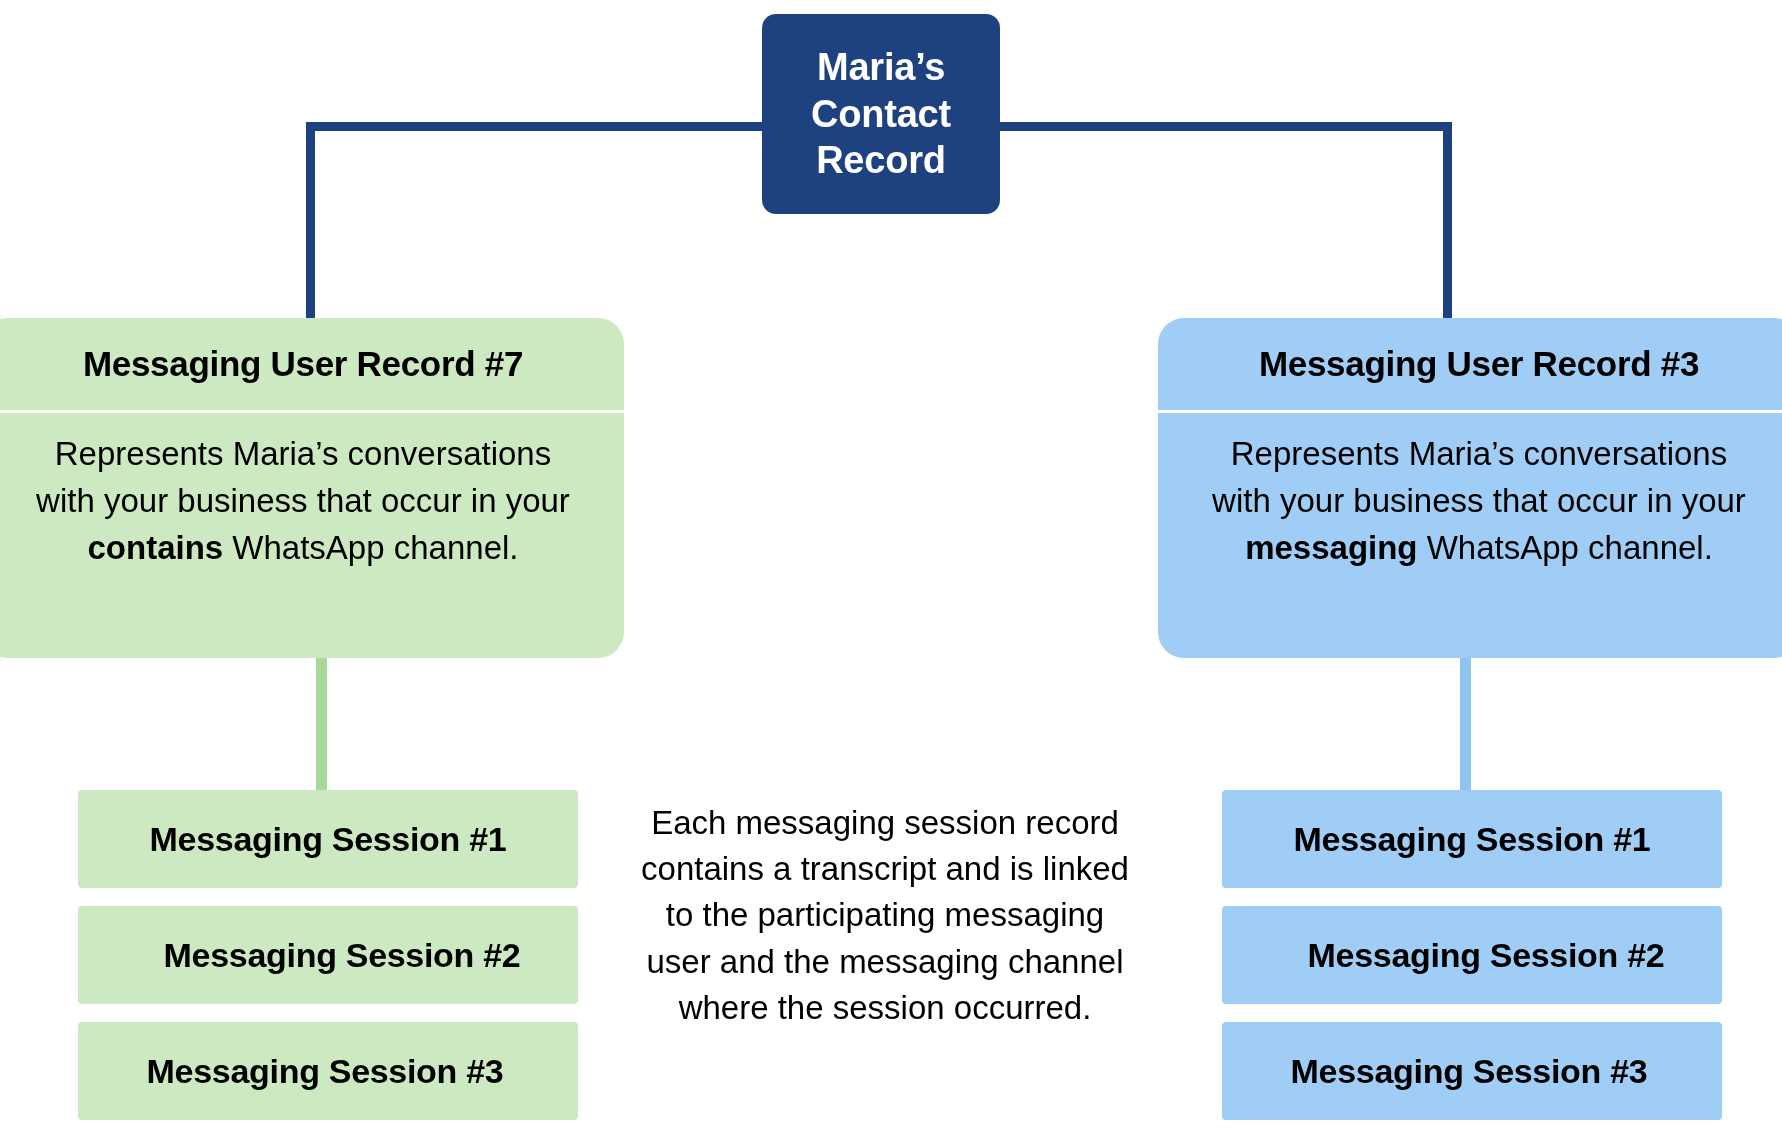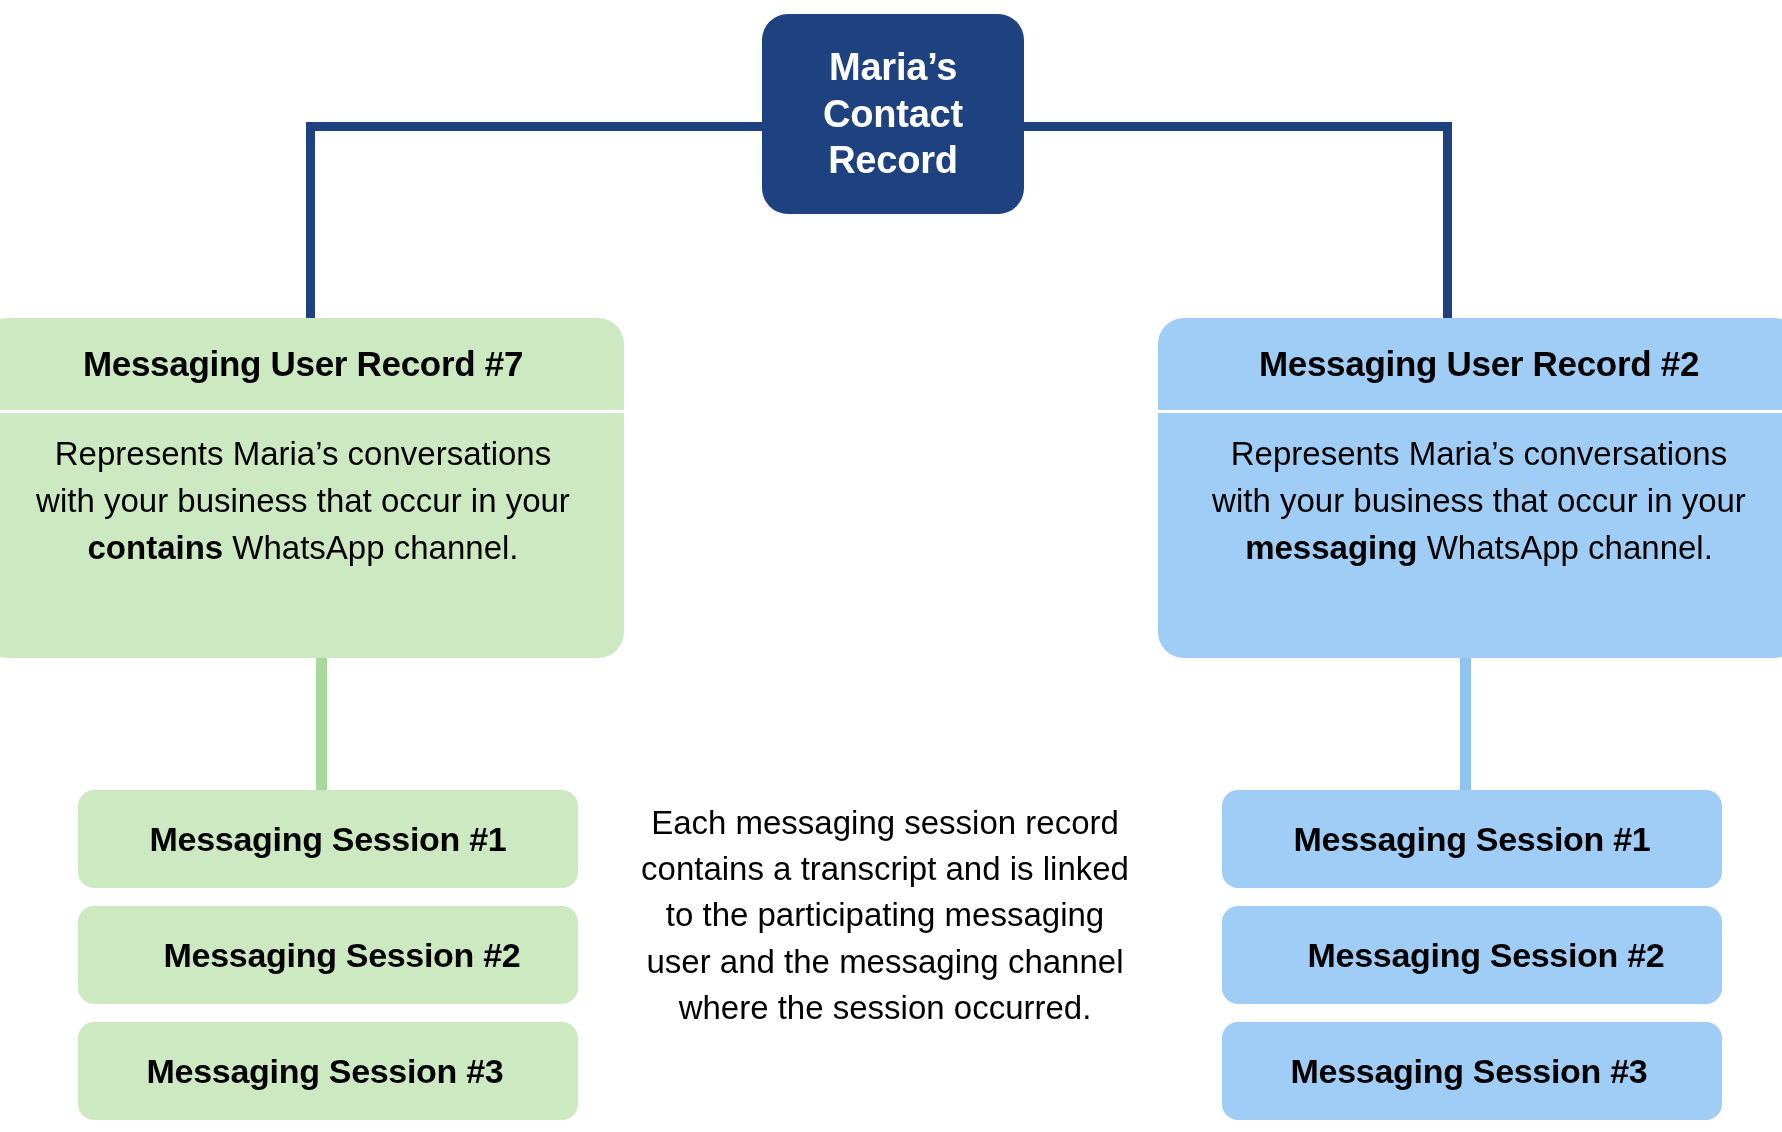--- a/index.html
+++ b/index.html
@@ -26,24 +26,24 @@
     background: #1e4280;
   }
   .conn-green { background: #a7d99a; }
   .conn-blue  { background: #8fc4ef; }
 
   
   #root-node {
     position: absolute;
     left: 762px;
     top: 14px;
-    width: 262px;
+    width: 238px;
     height: 200px;
     background: #1e4280;
-    border-radius: 26px;
+    border-radius: 14px;
     color: #ffffff;
     display: flex;
     align-items: center;
     justify-content: center;
     text-align: center;
     font-weight: bold;
     font-size: 38px;
     line-height: 1.22;
     letter-spacing: -0.2px;
     box-sizing: border-box;
@@ -86,21 +86,21 @@
     line-height: 1.42;
     box-sizing: border-box;
   }
   .record-body b { font-weight: bold; }
 
   
   .session-chip {
     position: absolute;
     width: 500px;
     height: 98px;
-    border-radius: 16px;
+    border-radius: 4px;
     display: flex;
     align-items: center;
     justify-content: center;
     font-weight: bold;
     font-size: 34px;
     letter-spacing: -0.3px;
     box-sizing: border-box;
     padding: 0 14px;
   }
   .chip-green { background: #cde9c2; }
@@ -148,21 +148,21 @@
       <span>Messaging User Record #7</span>
     </div>
     <div class="record-divider"></div>
     <div class="record-body">
       <span>Represents Maria’s conversations with your business that occur in your </span><b>contains</b><span> WhatsApp channel.</span>
     </div>
   </div>
 
   <div id="card-right" class="record-card">
     <div class="record-header">
-      <span>Messaging User Record #2</span>
+      <span>Messaging User Record #3</span>
     </div>
     <div class="record-divider"></div>
     <div class="record-body">
       <span>Represents Maria’s conversations with your business that occur in your </span><b>messaging</b><span> WhatsApp channel.</span>
     </div>
   </div>
 
   <div class="session-chip chip-green left-chip chip-row-1">
     <span>Messaging Session #1</span>
   </div>

